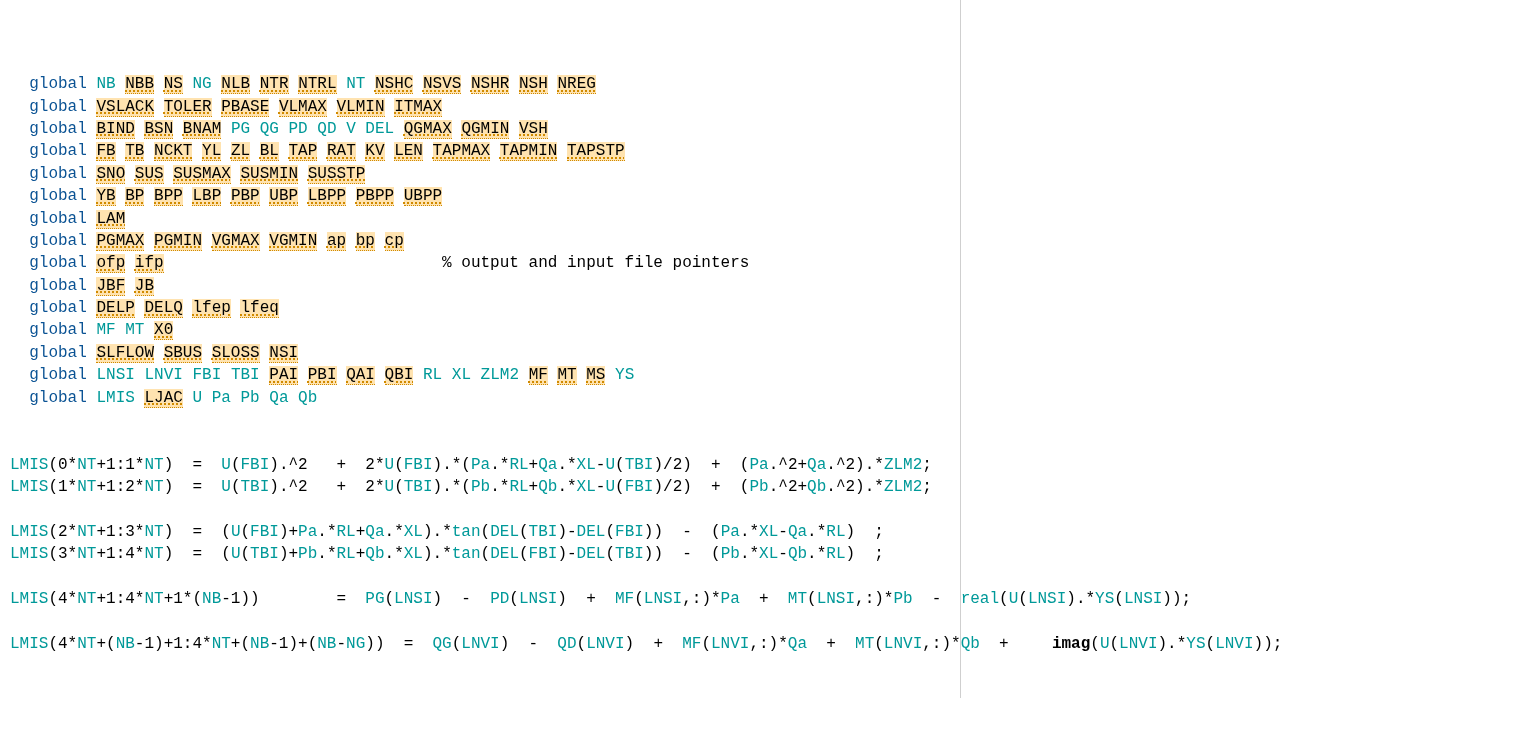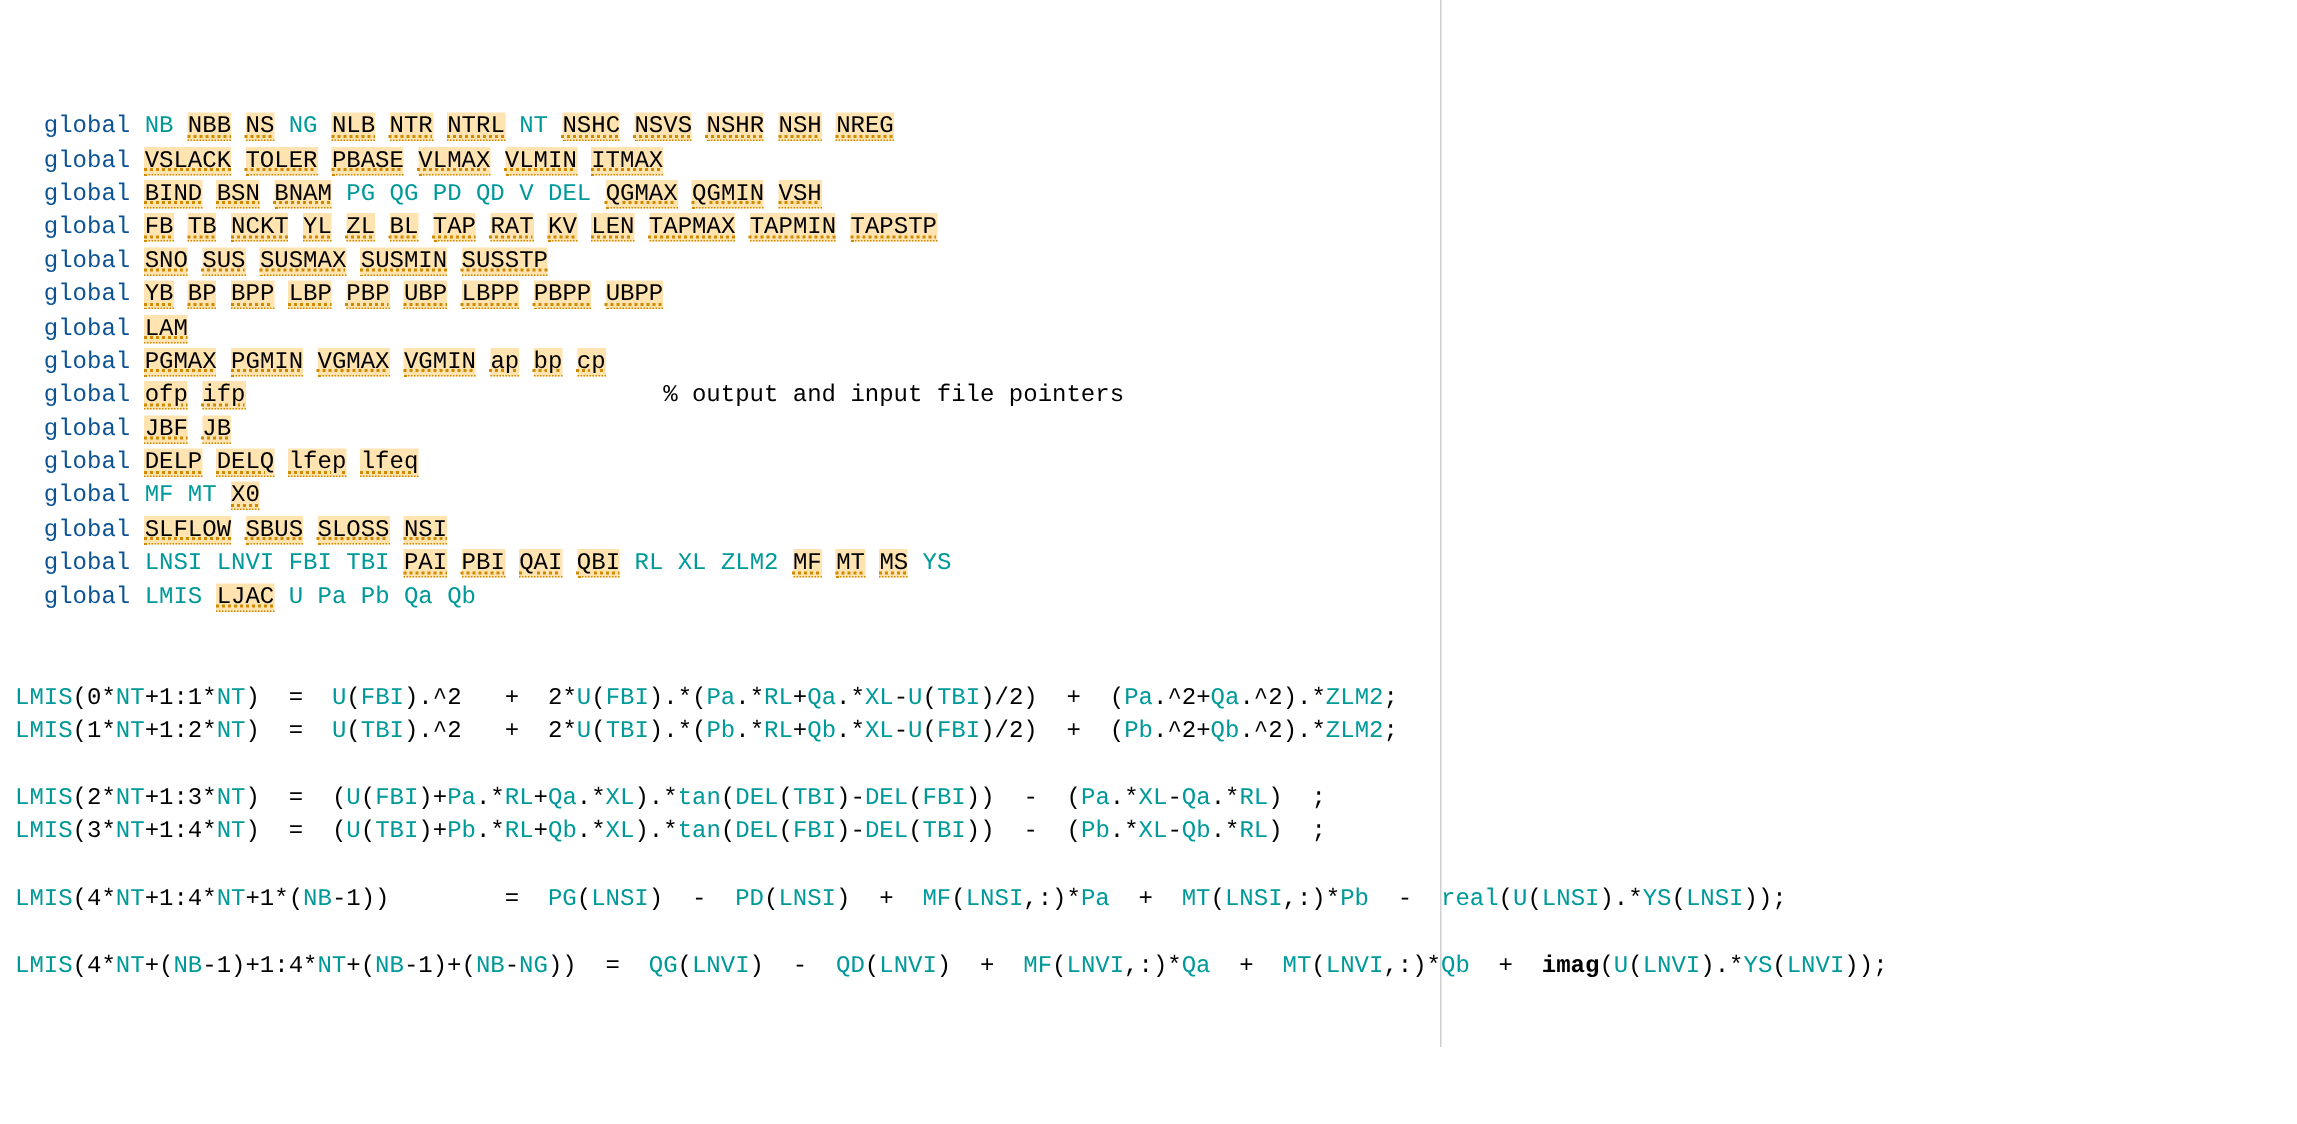--- a/index.html
+++ b/index.html
@@ -22,21 +22,21 @@
   }
   .kw { color: #0b5394; }        
   .id { color: #009999; }       
   .hl {
     color: #000;
     background: #ffe3b0;
     border-bottom: 1px dotted #d08a00;
     display: inline;
   }
   .cmt { color: #000000; }
-  .img-func { color: #000; font-weight: bold; }
+  .img-func { color: #000; font-weight: bold; margin-left: 24px; }
   .margin-line {
     position: absolute;
     top: 0;
     bottom: 0;
     left: 960px;
     width: 0;
     border-left: 1px solid #cfcfcf;
     pointer-events: none;
   }
   

